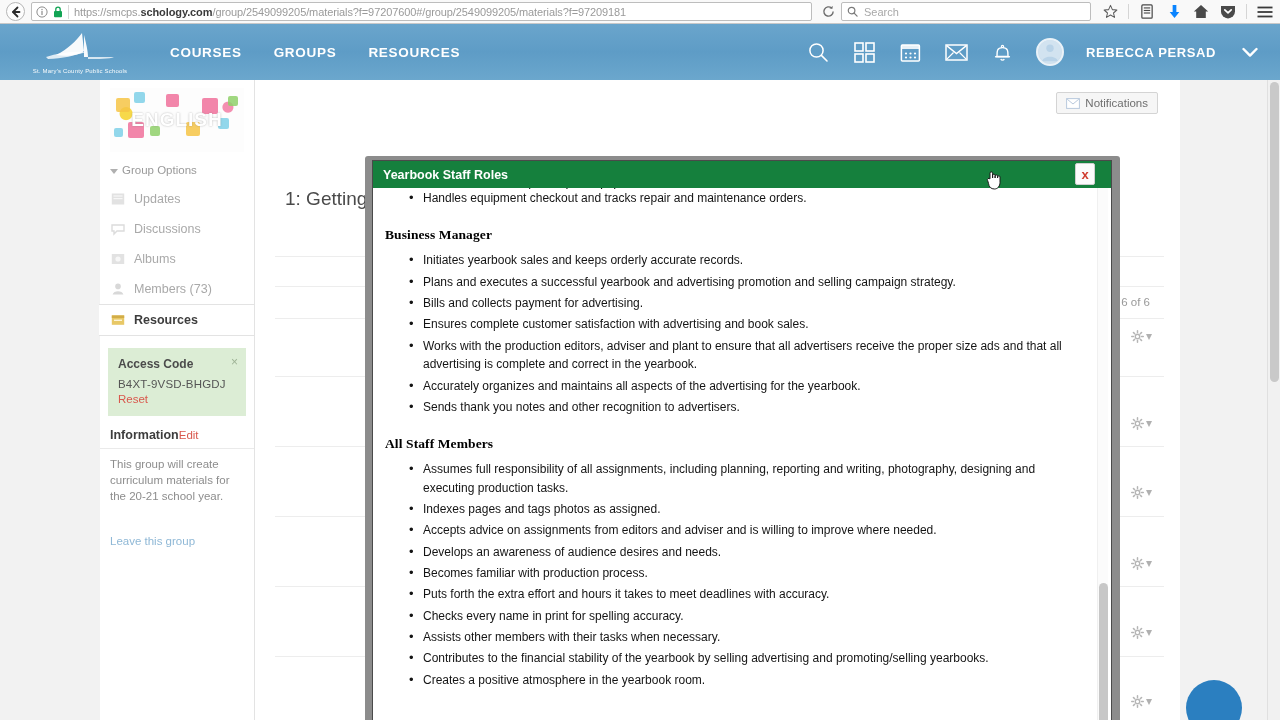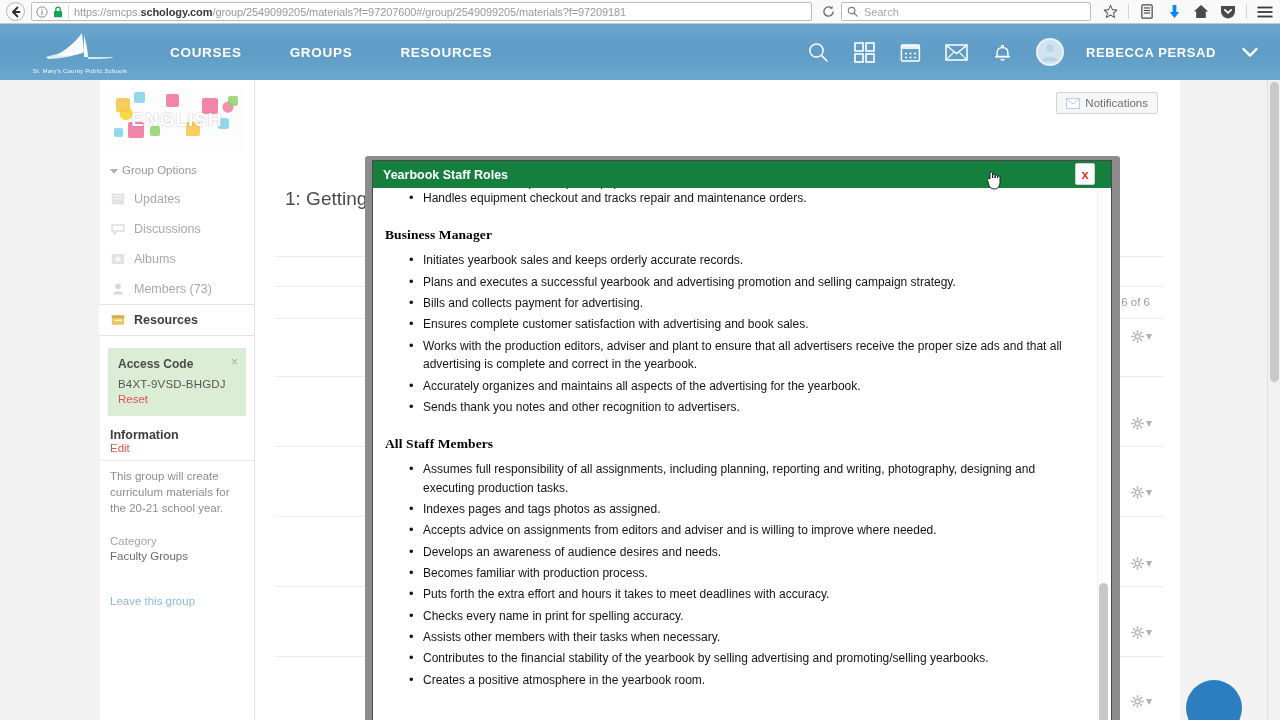--- a/index.html
+++ b/index.html
@@ -51,21 +51,21 @@
   .vdiv { width: 1px; height: 15px; background: #d5d5d5; }
 
   
   .sgy-nav {
     height: 56px;
     background: linear-gradient(to bottom,#6aa5cc 0%, #5e9cc6 50%, #6ba7cd 100%);
     display: flex; align-items: center; position: relative;
   }
   .logo-wrap { width: 160px; display: flex; flex-direction: column; align-items: center; justify-content: center; }
   .logo-sub { font-size: 6px; color: #ffffff; letter-spacing: .2px; margin-top: 1px; opacity: .95; }
-  .nav-links { display: flex; align-items: center; gap: 48px; margin-left: 10px; }
+  .nav-links { display: flex; align-items: center; gap: 32px; margin-left: 10px; }
   .nav-link {
     color: #ffffff; font-size: 13.5px; font-weight: bold; letter-spacing: .7px;
   }
   .nav-right { margin-left: auto; display: flex; align-items: center; gap: 22px; padding-right: 18px; }
   .nav-right .ic { width: 24px; height: 24px; display: flex; align-items: center; justify-content: center; }
   .avatar {
     width: 28px; height: 28px; border-radius: 50%;
     background: #cfe0ee; border: 2px solid #eaf2f8; overflow: hidden;
     display:flex; align-items:flex-end; justify-content:center;
   }
@@ -118,21 +118,21 @@
   .access-box {
     margin: 12px 8px 0 8px; background: #dcedd5; padding: 9px 10px 11px 10px;
     position: relative;
   }
   .access-title { font-size: 12px; font-weight: bold; color: #4b4b4b; }
   .access-x { position: absolute; right: 8px; top: 7px; color: #9fb396; font-size: 12px; }
   .access-code { font-size: 11.5px; color: #555; margin-top: 7px; letter-spacing: .2px; }
   .access-reset { font-size: 11.5px; color: #d9584d; margin-top: 3px; }
   .info-head {
     display: flex; justify-content: flex-start; align-items: baseline;
-    padding: 12px 10px 6px 10px; border-bottom: 1px solid #eaeaea; margin: 0 0px; flex-direction: column;
+    padding: 12px 10px 6px 10px; border-bottom: 1px solid #eaeaea; margin: 0 0px;
   }
   .info-head .t { font-size: 12.5px; font-weight: bold; color: #3d3d3d; }
   .info-head .e { font-size: 11.5px; color: #d9584d; }
   .info-body { padding: 8px 10px 0 10px; font-size: 11.5px; color: #8d8d8d; line-height: 1.38; }
   .info-label { margin-top: 9px; font-size: 11.5px; color: #a5a5a5; }
   .info-value { font-size: 11.5px; color: #6d6d6d; }
   .leave-link { padding: 30px 10px 0 10px; font-size: 11.5px; color: #8fb8d6; }
 
   
   .main { flex: 1 1 auto; background: #ffffff; position: relative; }
@@ -465,24 +465,20 @@
         <div class="access-x">×</div>
         <div class="access-code">B4XT-9VSD-BHGDJ</div>
         <div class="access-reset">Reset</div>
       </div>
 
       <div class="info-head">
         <span class="t">Information</span>
         <span class="e">Edit</span>
       </div>
       <div class="info-body">This group will create curriculum materials for the 20-21 school year.</div>
-      <div class="info-body">
-        <div class="info-label">Category</div>
-        <div class="info-value">Faculty Groups</div>
-      </div>
       <div class="leave-link">Leave this group</div>
     </div>
 
     <div class="main">
       <div class="notif-btn">
         <svg width="14" height="11" viewBox="0 0 14 11">
           <rect x="0.6" y="0.6" width="12.8" height="9.8" fill="#ffffff" stroke="#b9c9dd" stroke-width="1"></rect>
           <path d="M1.2 1.2 L7 6 L12.8 1.2" fill="none" stroke="#b9c9dd" stroke-width="1"></path>
         </svg>
         <span>Notifications</span>

